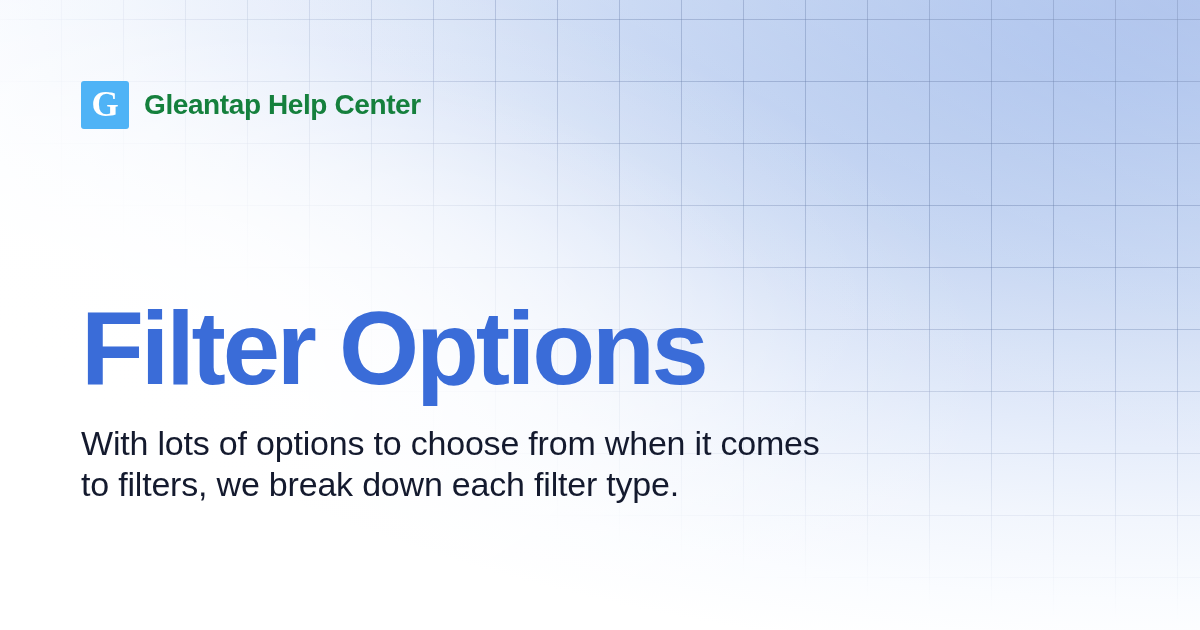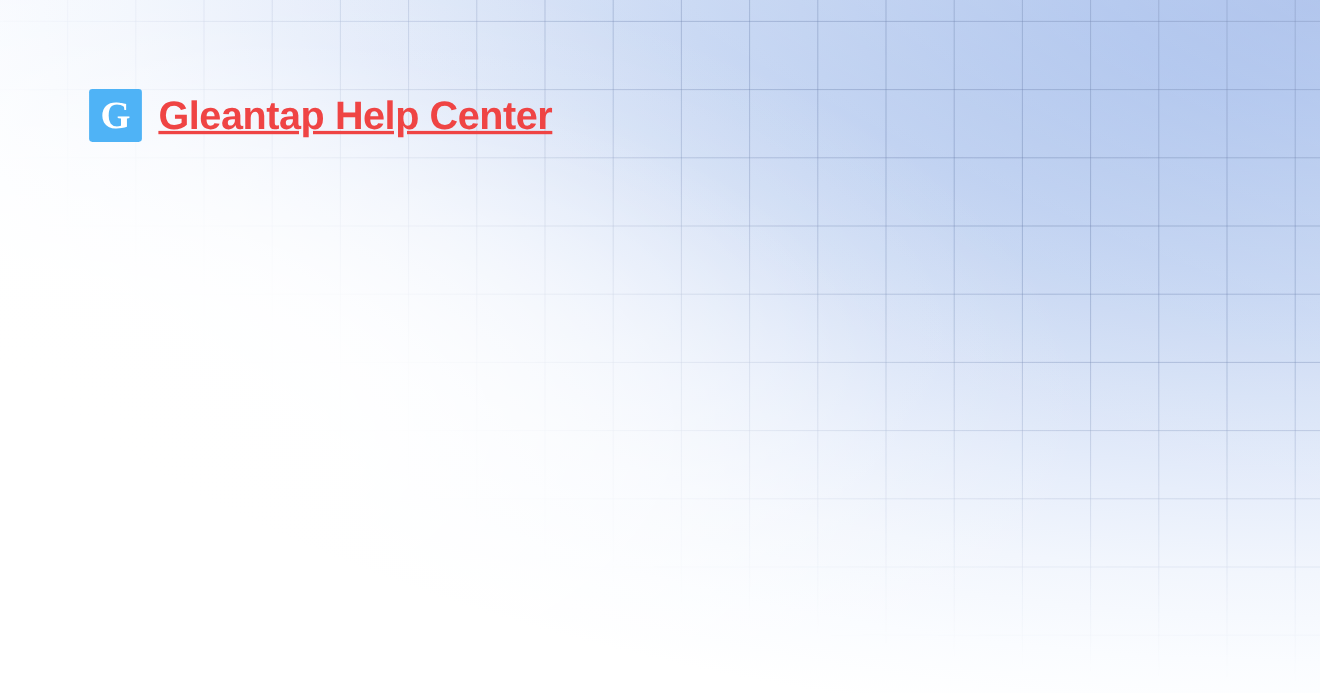--- a/index.html
+++ b/index.html
@@ -126,26 +126,25 @@
     color: #ffffff;
     font-family: "Liberation Serif", serif;
     font-size: 35px;
     font-weight: 700;
     line-height: 1;
     letter-spacing: 0;
     transform: translateY(-1px);
   }
 
   .brand-name {
-    color: #ef4444;
-    font-size: 36px;
+    color: #15803d;
+    font-size: 28px;
     font-weight: 700;
     letter-spacing: -0.4px;
     white-space: nowrap;
-    text-decoration: underline;
   }
 
   .hero {
     position: absolute;
     left: 81px;
     top: 296px;
     width: 800px;
   }
 
   .hero-title {
@@ -180,15 +179,19 @@
 
   <div class="content">
 
     <div class="brand">
       <div class="brand-badge">
         <span class="brand-badge-letter">G</span>
       </div>
       <span class="brand-name">Gleantap Help Center</span>
     </div>
 
+    <div class="hero">
+      <h1 class="hero-title">Filter Options</h1>
+      <p class="hero-subtitle">With lots of options to choose from when it comes to filters, we break down each filter type.</p>
+    </div>
 
   </div>
 </div>
 
 </body></html>

